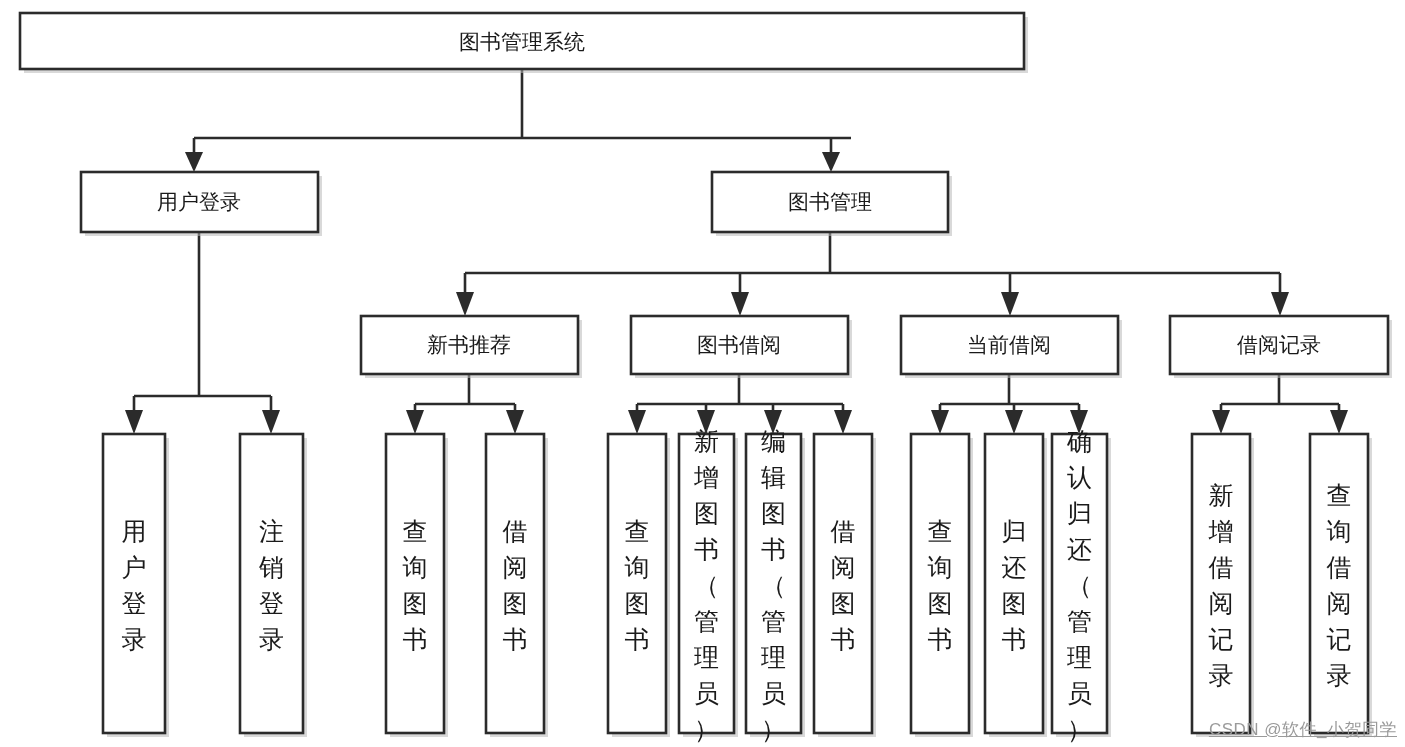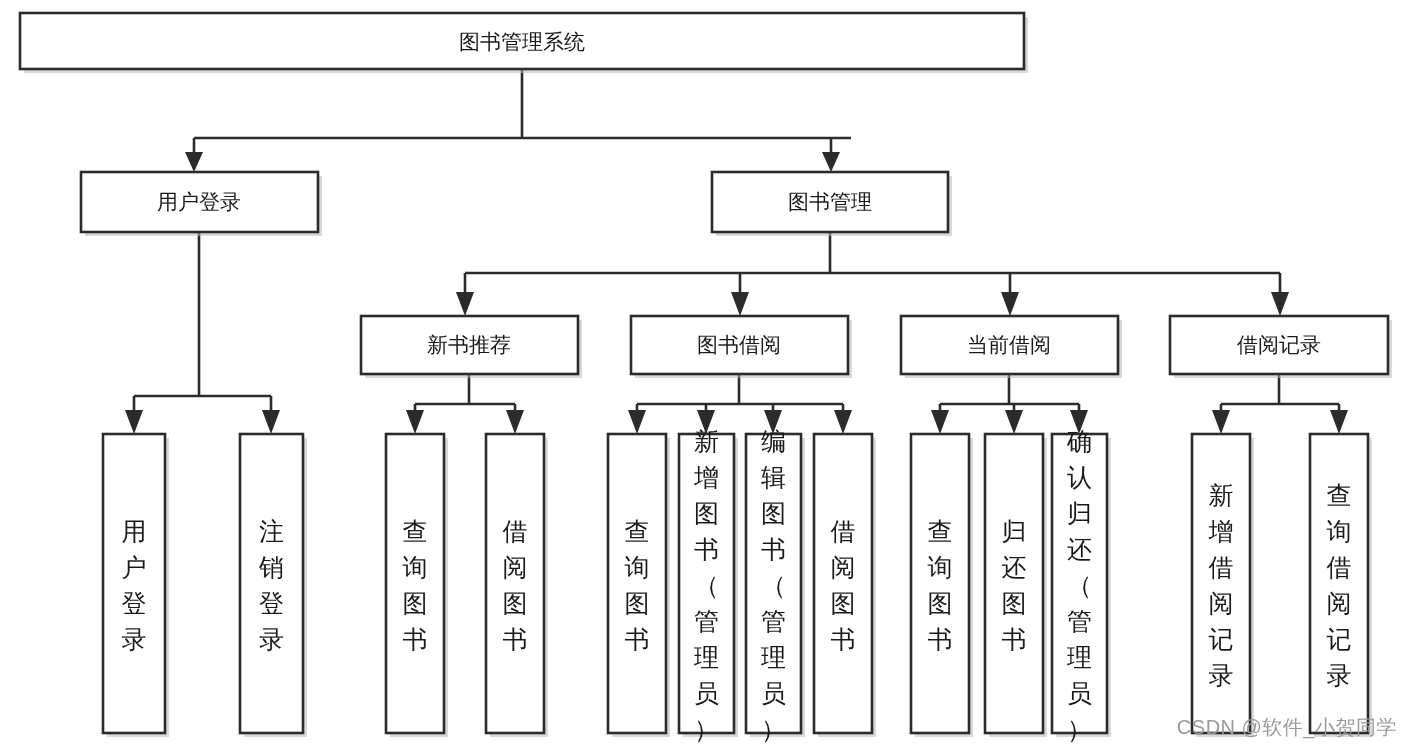--- a/index.html
+++ b/index.html
@@ -57,25 +57,26 @@
     font-family: "Liberation Sans", "DejaVu Sans", sans-serif;
     fill: #1a1a1a;
     font-size: 25px;
     text-anchor: middle;
   }
   .watermark {
     position: absolute;
     right: 8px;
     bottom: 6px;
     font-family: "Liberation Sans", "DejaVu Sans", sans-serif;
-    font-size: 20px;
+    font-size: 17px;
     color: #9a9a9a;
     letter-spacing: 0.5px;
     white-space: nowrap;
     user-select: none;
+    text-decoration: underline;
   }
 </style>
 </head>
 <body>
 
 <div id="diagram-root">
   <svg class="diagram-canvas" viewBox="0 0 1405 747" xmlns="http://www.w3.org/2000/svg">
 
     <g>
 

